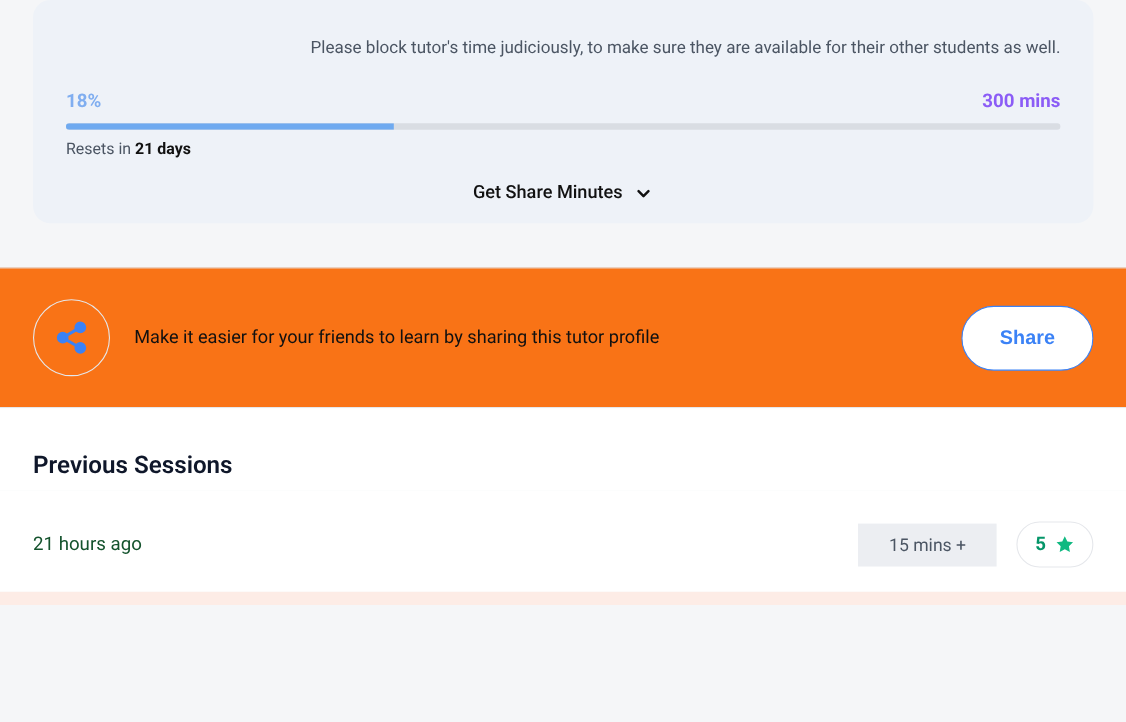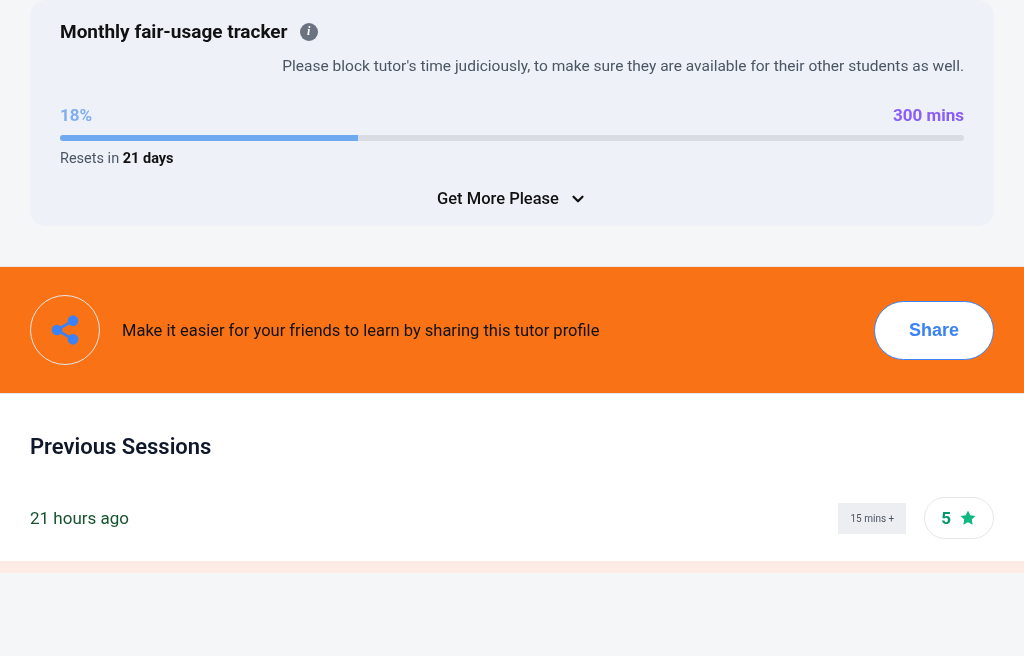--- a/index.html
+++ b/index.html
@@ -143,64 +143,60 @@
       align-items: center;
       justify-content: space-between;
       padding: 28px 30px 22px;
       background: #fff;
     }
     .session-time { color: #14532d; font-size: 17px; }
     .session-right { display: flex; align-items: center; gap: 18px; }
     .duration-pill {
       background: #eceef2;
       color: #4b5563;
-      padding: 10px 12px;
+      padding: 10px 28px;
       border-radius: 0;
-      font-size: 10px;
+      font-size: 16px;
     }
     .rating-pill {
       border: 1px solid #e5e7eb;
       border-radius: 999px;
       padding: 10px 16px;
       display: flex;
       align-items: center;
       gap: 8px;
       font-size: 17px;
       font-weight: 700;
       color: #059669;
     }
     .star { color: #10b981; display: inline-flex; }
 
     .footer-strip { height: 12px; background: #fdece6; }
   </style>
 </head>
 <body>
 
 <div class="tracker-card">
-  <div class="tracker-head">
-    <span class="tracker-title">Monthly fair-usage tracker</span>
-    <span class="info-badge">i</span>
-  </div>
   <p class="tracker-desc">Please block tutor's time judiciously, to make sure they are available for their other students as well.</p>
 
   <div class="tracker-stats">
     <span class="pct">18%</span>
     <span class="total-mins">300 mins</span>
   </div>
 
   <div class="progress">
     <div class="progress-fill" style="width:33%"></div>
   </div>
 
   <div class="resets">
     <span>Resets in </span><b>21 days</b>
   </div>
 
   <div class="get-more">
-    <span>Get More Please</span>
+    <span>Get Share Minutes</span>
     <span class="chev">
       <svg width="18" height="18" viewBox="0 0 24 24" fill="none" stroke="#111" stroke-width="3" stroke-linecap="round" stroke-linejoin="round">
           <polyline points="6 9 12 15 18 9"></polyline>
         </svg>
     </span>
   </div>
 </div>
 
 <div class="share-strip-wrap">
   <div class="share-strip">

